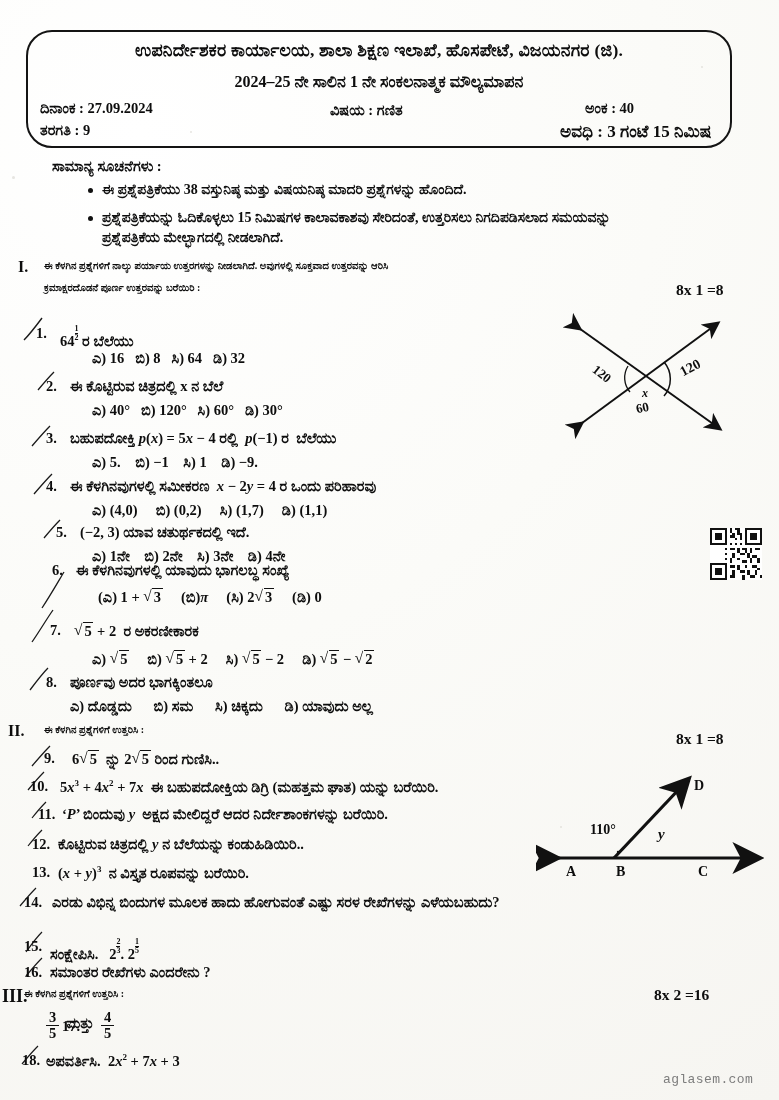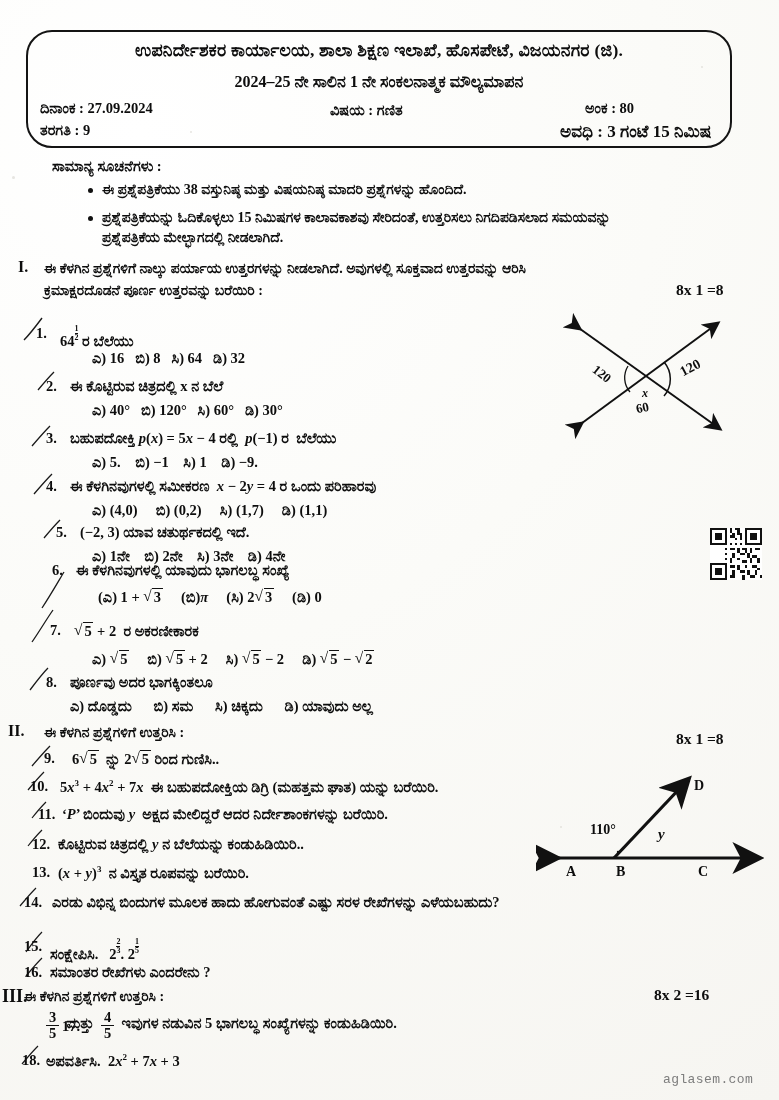--- a/index.html
+++ b/index.html
@@ -37,21 +37,21 @@
   .hdr-r1{position:absolute;left:585px;top:100px;font-weight:bold;font-size:14.5px;}
   .hdr-r2{position:absolute;left:560px;top:122px;font-weight:bold;font-size:17px;}
 
   
   .instr-title{position:absolute;left:52px;top:158px;font-weight:bold;font-size:14.5px;}
   .instr{position:absolute;font-weight:bold;font-size:14px;line-height:1.38;}
   .bullet{position:absolute;width:5px;height:5px;border-radius:50%;background:#111;}
 
   
   .sec-num{position:absolute;font-weight:bold;font-size:16px;}
-  .sec-text{position:absolute;font-weight:bold;font-size:14px;line-height:1.45;}
+  .sec-text{position:absolute;font-weight:bold;font-size:10px;line-height:1.45;}
   .marks{position:absolute;font-weight:bold;font-size:15.5px;}
 
   
   .qn{position:absolute;font-weight:bold;font-size:14.5px;white-space:nowrap;}
   .qtext{position:absolute;font-weight:bold;font-size:14.5px;white-space:nowrap;}
   .opts{position:absolute;font-weight:bold;font-size:14.5px;white-space:nowrap;}
   .opts span.o{display:inline-block;}
   .mi{font-family:"Liberation Serif", serif;font-style:italic;font-weight:bold;}
   .bigfrac{display:inline-block;vertical-align:middle;text-align:center;font-size:1em;line-height:1.0;}
   .bigfrac .n{display:block;border-bottom:1.6px solid #111;padding:0 3px;}
@@ -90,21 +90,21 @@
 <div class="scan-speck" style="left:190px;top:131px;width:2px;height:2px;"></div>
 <div class="scan-speck" style="left:646px;top:392px;width:2px;height:2px;"></div>
 <div class="scan-speck" style="left:560px;top:826px;width:2px;height:2px;"></div>
 
 <div class="hdr-box"></div>
 <div class="hdr-office">ಉಪನಿರ್ದೇಶಕರ ಕಾರ್ಯಾಲಯ, ಶಾಲಾ ಶಿಕ್ಷಣ ಇಲಾಖೆ, ಹೊಸಪೇಟೆ, ವಿಜಯನಗರ (ಜಿ).</div>
 <div class="hdr-exam">2024–25 ನೇ ಸಾಲಿನ 1 ನೇ ಸಂಕಲನಾತ್ಮಕ ಮೌಲ್ಯಮಾಪನ</div>
 <div class="hdr-l1">ದಿನಾಂಕ : 27.09.2024</div>
 <div class="hdr-l2">ತರಗತಿ : 9</div>
 <div class="hdr-c1">ವಿಷಯ : ಗಣಿತ</div>
-<div class="hdr-r1">ಅಂಕ : 80</div>
+<div class="hdr-r1">ಅಂಕ : 40</div>
 <div class="hdr-r2">ಅವಧಿ : 3 ಗಂಟೆ 15 ನಿಮಿಷ</div>
 
 <div class="instr-title">ಸಾಮಾನ್ಯ ಸೂಚನೆಗಳು :</div>
 <div class="bullet" style="left:88px;top:188px;"></div>
 <div class="instr" style="left:102px;top:180px;">ಈ ಪ್ರಶ್ನೆಪತ್ರಿಕೆಯು 38 ವಸ್ತುನಿಷ್ಠ ಮತ್ತು ವಿಷಯನಿಷ್ಠ ಮಾದರಿ ಪ್ರಶ್ನೆಗಳನ್ನು ಹೊಂದಿದೆ.</div>
 <div class="bullet" style="left:88px;top:216px;"></div>
 <div class="instr" style="left:102px;top:208px;">ಪ್ರಶ್ನೆಪತ್ರಿಕೆಯನ್ನು ಓದಿಕೊಳ್ಳಲು 15 ನಿಮಿಷಗಳ ಕಾಲಾವಕಾಶವು ಸೇರಿದಂತೆ, ಉತ್ತರಿಸಲು ನಿಗದಿಪಡಿಸಲಾದ ಸಮಯವನ್ನು</div>
 <div class="instr" style="left:102px;top:228px;">ಪ್ರಶ್ನೆಪತ್ರಿಕೆಯ ಮೇಲ್ಭಾಗದಲ್ಲಿ ನೀಡಲಾಗಿದೆ.</div>
 
 <div class="sec-num" style="left:18px;top:258px;">I.</div>
@@ -312,21 +312,21 @@
 
 <div class="sec-num" style="left:2px;top:986px;font-size:18px;">III.</div>
 <div class="sec-text" style="left:24px;top:987px;">ಈ ಕೆಳಗಿನ ಪ್ರಶ್ನೆಗಳಿಗೆ ಉತ್ತರಿಸಿ :</div>
 <div class="marks" style="left:654px;top:986px;">8x 2 =16</div>
 
 <div class="qn" style="left:22px;top:1018px;margin-left:40px;">17.</div>
 <div class="qtext" style="left:46px;top:1010px;">
   <span class="bigfrac"><span class="n">3</span><span class="d">5</span></span>
   &nbsp;<span>ಮತ್ತು</span>&nbsp;
   <span class="bigfrac"><span class="n">4</span><span class="d">5</span></span>
-  &nbsp;<span>ಇವುಗಳ ನಡುವಿನ 5 ಭಾಗಲಬ್ಧ ಸಂಖ್ಯೆಗಳನ್ನು ಕಂಡುಹಿಡಿಯಿರಿ.</span>
+  &nbsp;
 </div>
 
 <div class="tick" style="left:20px;top:1044px;">
   <svg width="22" height="22">
       <path class="hw" d="M2 20 C7 14 12 8 18 2" stroke-width="1.2"></path>
     </svg>
 </div>
 <div class="qn" style="left:22px;top:1052px;">18.</div>
 <div class="qtext" style="left:46px;top:1052px;">
   ಅಪವರ್ತಿಸಿ.&nbsp; 2<span class="mi">x</span><span class="sup">2</span> + 7<span class="mi">x</span> + 3

